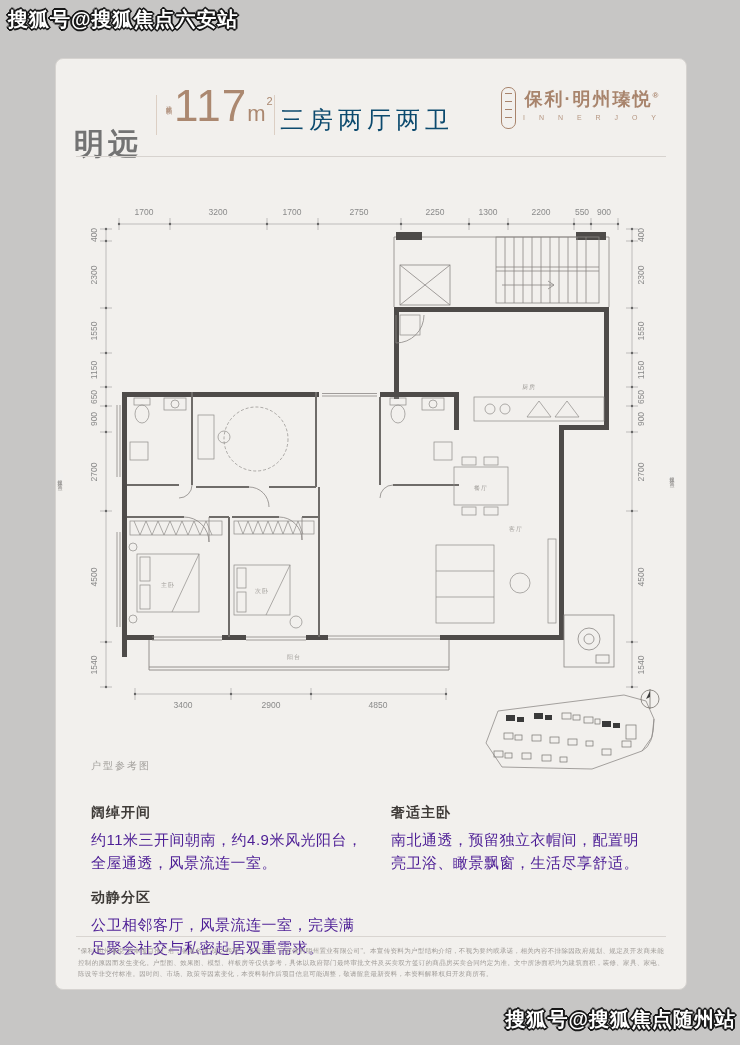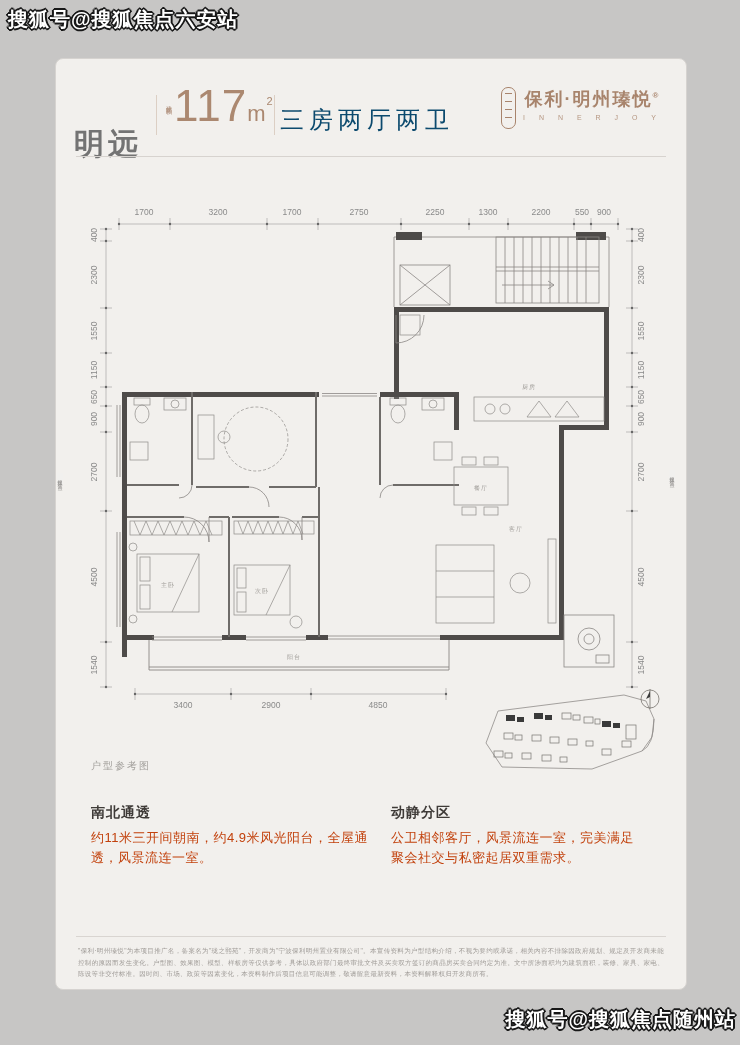--- a/index.html
+++ b/index.html
@@ -58,21 +58,21 @@
   .plan-caption { position:absolute; left:35px; top:700px; font-size:10px; color:#a3a09c;
               letter-spacing:2px; }
   .siteplan-svg { position:absolute; left:418px; top:626px; }
 
   
   .features { position:absolute; left:35px; top:745px; width:572px;
               display:grid; grid-template-columns:300px 272px; grid-auto-rows:auto;
               column-gap:0; row-gap:14px; }
   .feature { padding-right:22px; }
   .feature h4 { font-size:14px; color:#3f3b38; letter-spacing:1px; margin-bottom:6px; }
-  .feature p { font-size:13px; color:#c2410c; line-height:1.55; letter-spacing:0.5px; }
+  .feature p { font-size:15px; color:#4c1d95; line-height:1.55; letter-spacing:0.5px; }
 
   .foot-rule { position:absolute; left:20px; right:20px; top:877px; height:1px; background:#d9d5d1; }
   .disclaimer { position:absolute; left:22px; right:22px; top:886px; font-size:6.5px;
               color:#a09c98; line-height:1.8; text-align:justify; letter-spacing:0.3px; }
 
   .edge-stamp { position:absolute; writing-mode:vertical-rl; font-size:5px; color:#8f8d8b;
               letter-spacing:2px; z-index:30; background:rgba(240,240,240,.5); padding:2px 0; }
   .edge-stamp.left { left:57px; top:473px; }
   .edge-stamp.right { left:669px; top:470px; }
 
@@ -466,22 +466,26 @@
     </g>
     <g stroke="#77746f" stroke-width="0.8" fill="none">
       <circle cx="176" cy="14" r="9"></circle>
       <line x1="176" y1="4" x2="176" y2="24"></line>
       <path d="M176 6 L172 14 L176 12 Z" fill="#3a3a3a" stroke="none"></path>
     </g>
   </svg>
 
   <div class="features">
     <div class="feature">
-      <h4>南北通透</h4>
+      <h4>阔绰开间</h4>
       <p>约11米三开间朝南，约4.9米风光阳台，全屋通透，风景流连一室。</p>
+    </div>
+    <div class="feature">
+      <h4>奢适主卧</h4>
+      <p>南北通透，预留独立衣帽间，配置明亮卫浴、瞰景飘窗，生活尽享舒适。</p>
     </div>
     <div class="feature">
       <h4>动静分区</h4>
       <p>公卫相邻客厅，风景流连一室，完美满足聚会社交与私密起居双重需求。</p>
     </div>
   </div>
 
   <div class="foot-rule"></div>
   <p class="disclaimer">"保利·明州瑧悦"为本项目推广名，备案名为"珑之熙苑"，开发商为"宁波保利明州置业有限公司"。本宣传资料为户型结构介绍，不视为要约或承诺，相关内容不排除因政府规划、规定及开发商未能控制的原因而发生变化。户型图、效果图、模型、样板房等仅供参考，具体以政府部门最终审批文件及买卖双方签订的商品房买卖合同约定为准。文中所涉面积均为建筑面积，装修、家具、家电、陈设等非交付标准。因时间、市场、政策等因素变化，本资料制作后项目信息可能调整，敬请留意最新资料，本资料解释权归开发商所有。</p>
 </div>

